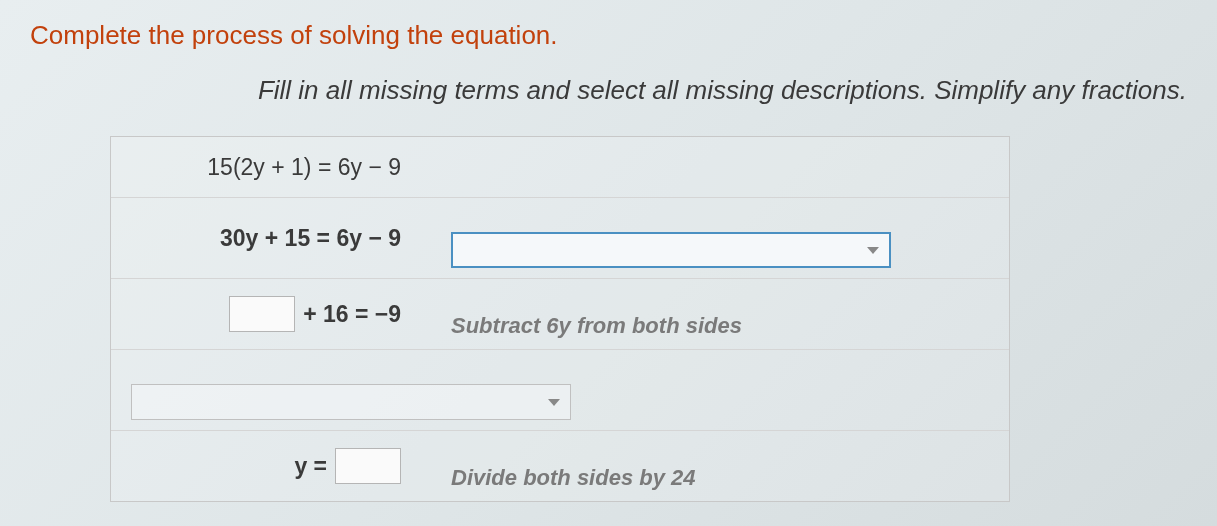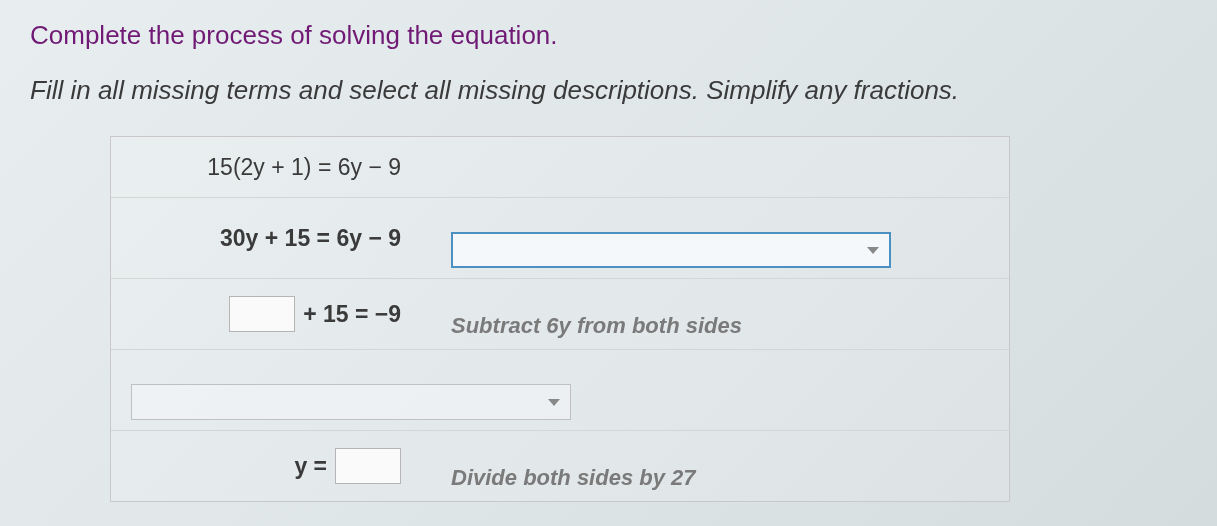--- a/index.html
+++ b/index.html
@@ -10,30 +10,31 @@
     body {
       font-family: Verdana, Geneva, sans-serif;
       background: linear-gradient(135deg, #e8eef0 0%, #dfe6e8 50%, #d5dcde 100%);
       padding: 20px 30px;
       width: 1217px;
       height: 526px;
       color: #3a3a3a;
     }
     .instruction-main {
       font-size: 26px;
-      color: #701a75;
+      color: #c2410c;
       margin-bottom: 24px;
       font-weight: 400;
     }
     .instruction-sub {
       font-size: 26px;
       font-style: italic;
       color: #3a3a3a;
       margin-bottom: 30px;
       font-weight: 400;
+      text-align: right;
     }
     .problem-container {
       margin-left: 80px;
       border: 1px solid #c8c8c8;
       background: rgba(255,255,255,0.15);
       width: 900px;
       padding: 0;
     }
     .problem-row {
       display: flex;
@@ -129,38 +130,38 @@
     <div class="description-cell">
       <div class="dropdown">
         <div class="chevron"></div>
       </div>
     </div>
   </div>
 
   <div class="problem-row">
     <div class="equation-cell">
       <span class="input-box"></span>
-      <span class="eq-part">+ 15 = −9</span>
+      <span class="eq-part">+ 16 = −9</span>
     </div>
     <div class="description-cell">
       <span>Subtract 6y from both sides</span>
     </div>
   </div>
 
   <div class="problem-row">
     <div class="description-cell">
       <div class="dropdown-inactive">
         <div class="chevron"></div>
       </div>
     </div>
   </div>
 
   <div class="problem-row">
     <div class="equation-cell">
       <span class="eq-part">y =</span>
       <span class="input-box"></span>
     </div>
     <div class="description-cell">
-      <span>Divide both sides by 27</span>
+      <span>Divide both sides by 24</span>
     </div>
   </div>
 
 </div>
 
 </body></html>

